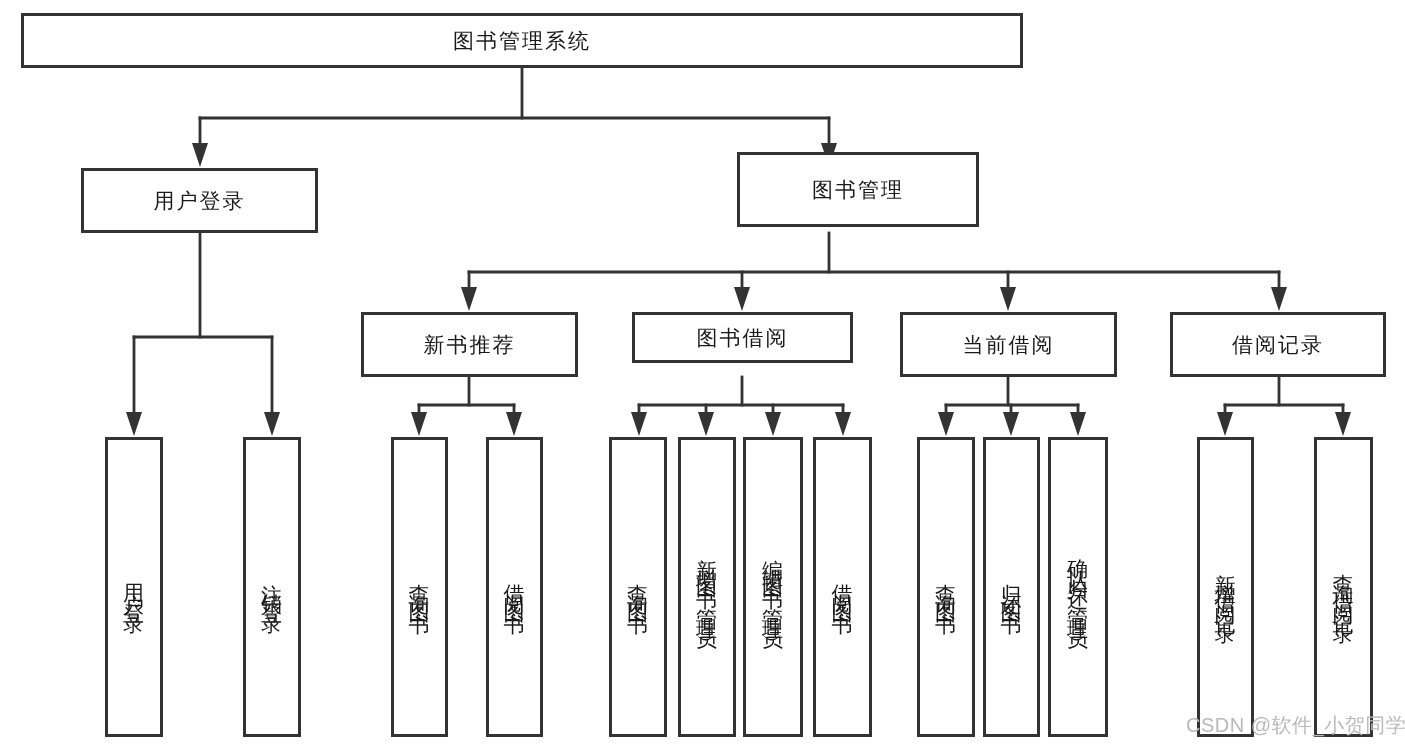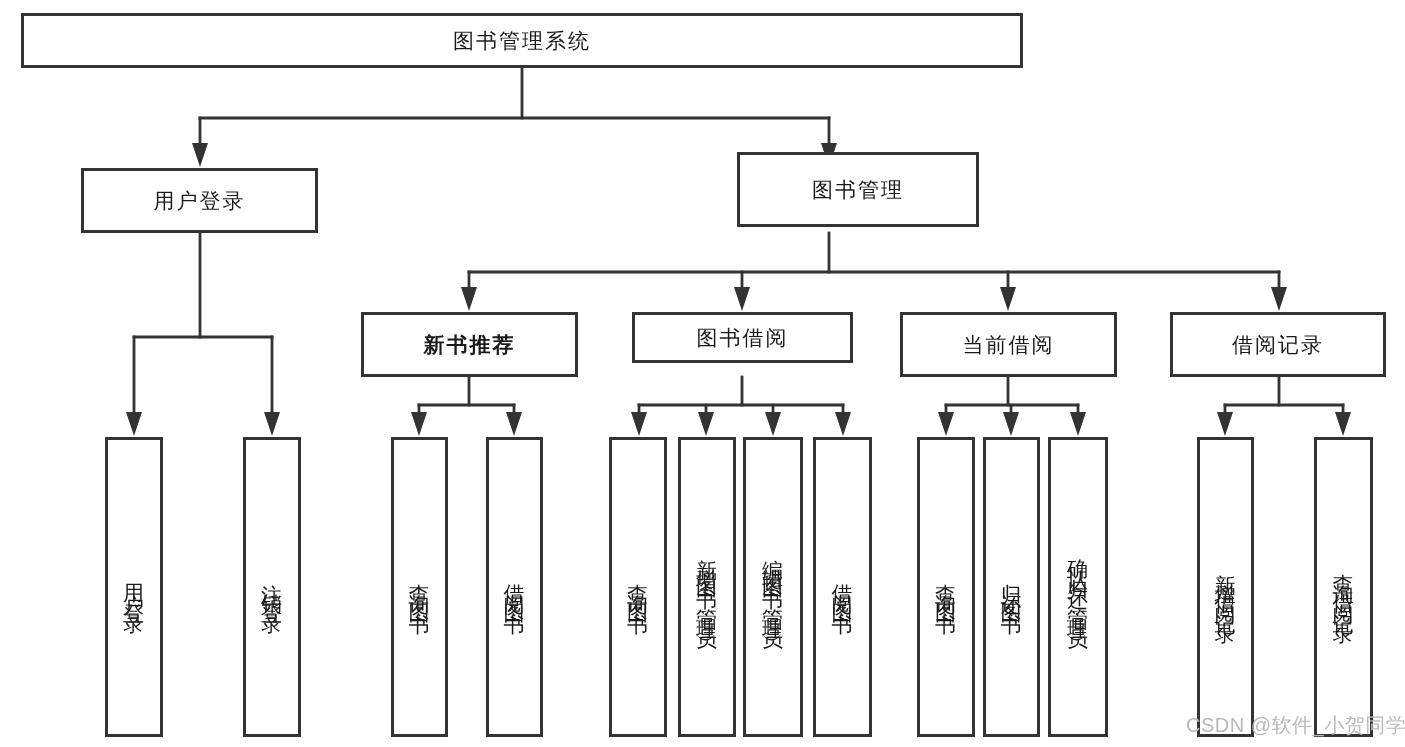--- a/index.html
+++ b/index.html
@@ -145,21 +145,21 @@
     <span>图书管理系统</span>
   </div>
 
   <div class="hbox" style="left:81px; top:168px; width:237px; height:65px;">
     <span>用户登录</span>
   </div>
   <div class="hbox" style="left:708px; top:152px; width:242px; height:75px;margin-left:29px;">
     <span>图书管理</span>
   </div>
 
-  <div class="hbox" style="left:361px; top:312px; width:217px; height:65px;font-weight:bold;">
+  <div class="hbox" style="left:361px; top:312px; width:217px; height:65px;">
     <span>新书推荐</span>
   </div>
   <div class="hbox" style="left:632px; top:312px; width:221px; height:51px;">
     <span>图书借阅</span>
   </div>
   <div class="hbox" style="left:900px; top:312px; width:217px; height:65px;justify-content:center;">
     <span>当前借阅</span>
   </div>
   <div class="hbox" style="left:1170px; top:312px; width:216px; height:65px;">
     <span>借阅记录</span>

